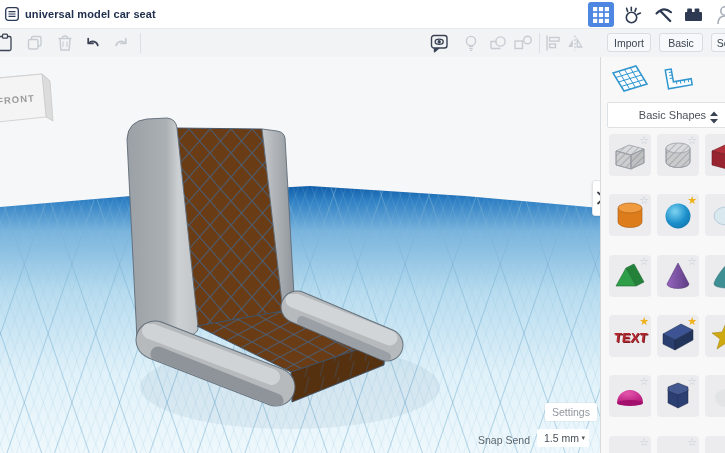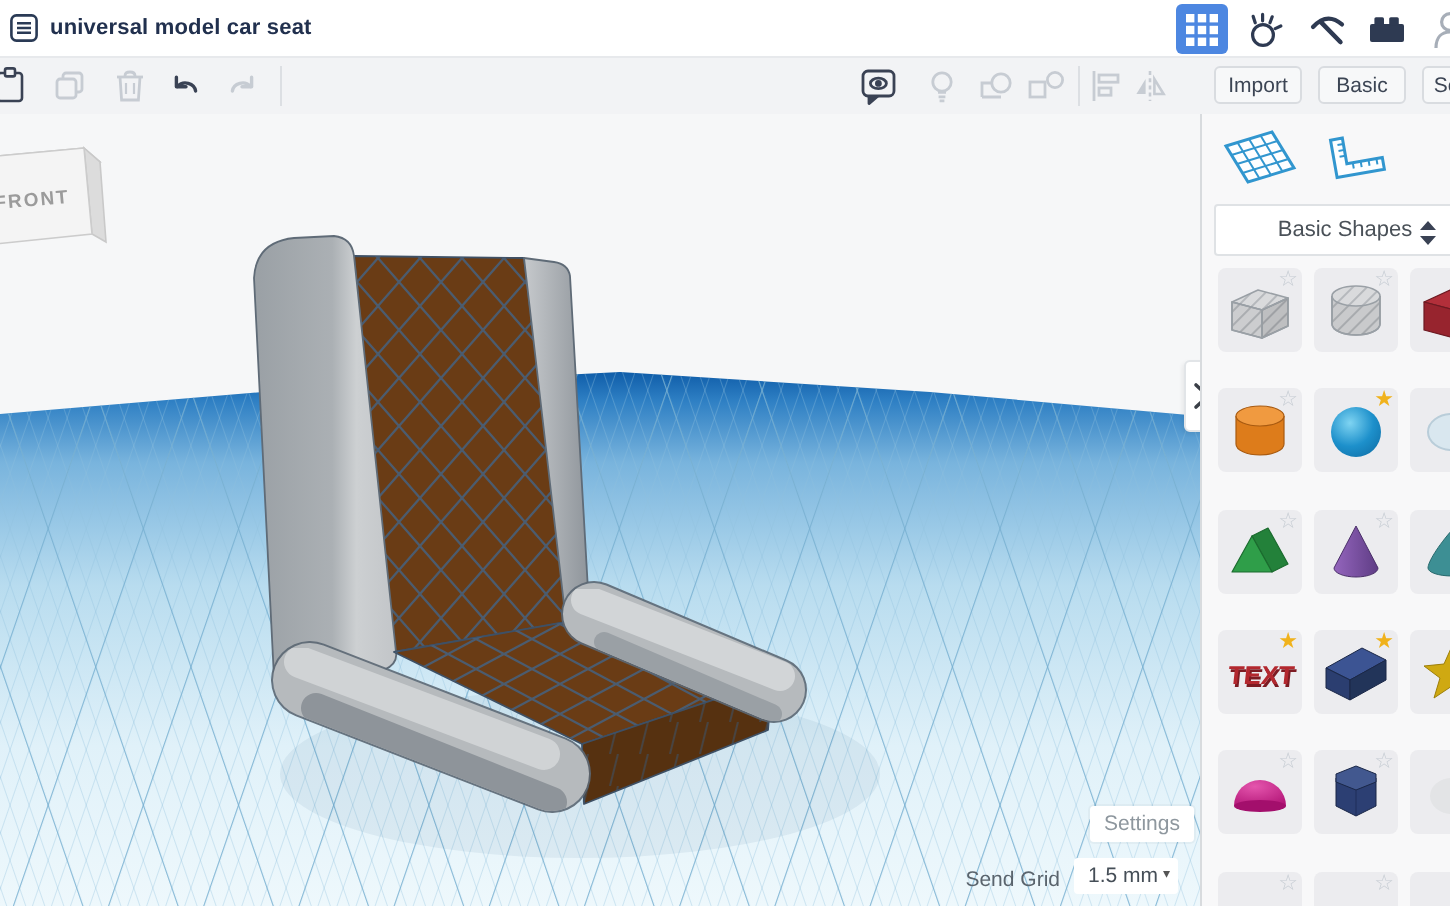--- a/index.html
+++ b/index.html
@@ -286,21 +286,21 @@
         <path d="M155,283 L276,330" stroke="#b6babd" stroke-width="37" stroke-linecap="round"></path>
         <g mask="url(#mLB)">
           <path d="M150,274 L272,320" stroke="#d0d3d5" stroke-width="16" stroke-linecap="round"></path>
           <path d="M158,297 L276,344" stroke="#8e949a" stroke-width="15" stroke-linecap="round"></path>
         </g>
       </g>
     </g>
   </svg>
 
   <div class="settings-btn">Settings</div>
-  <div class="snap-label">Send Grid</div>
+  <div class="snap-label">Snap Send</div>
   <div class="snap-dd">
     <span>1.5 mm</span>
     <span class="caret">▾</span>
   </div>
 </div>
 
 <div class="handle">
   <svg width="10" height="14" fill="none" stroke="#3a3f47" stroke-width="1.8" stroke-linecap="round" stroke-linejoin="round">
     <path d="M2,1.5 L8,7 L2,12.5"></path>
   </svg>

